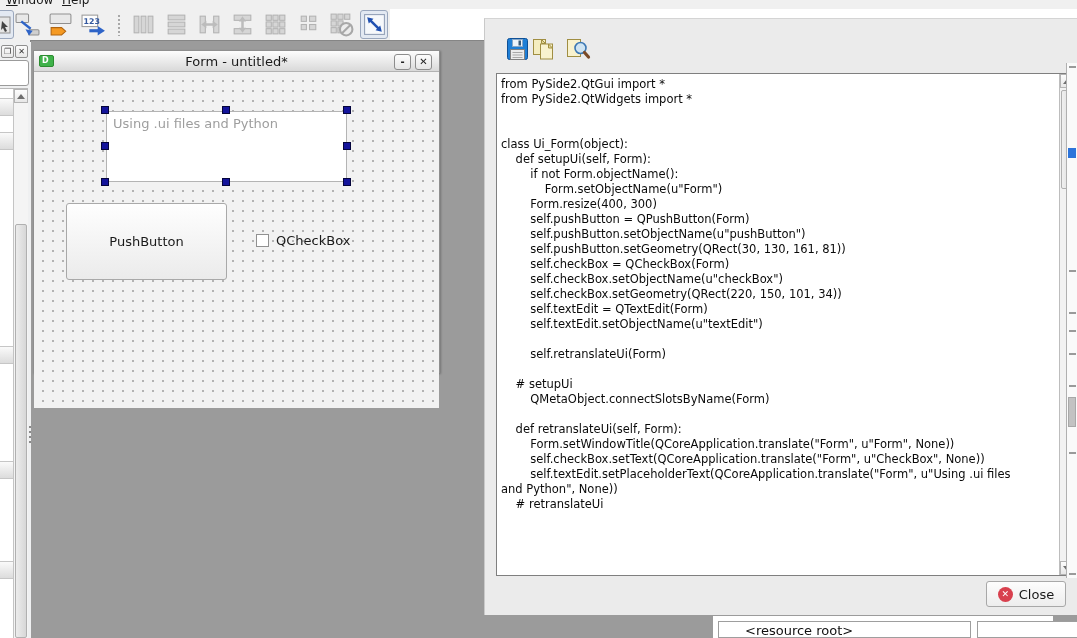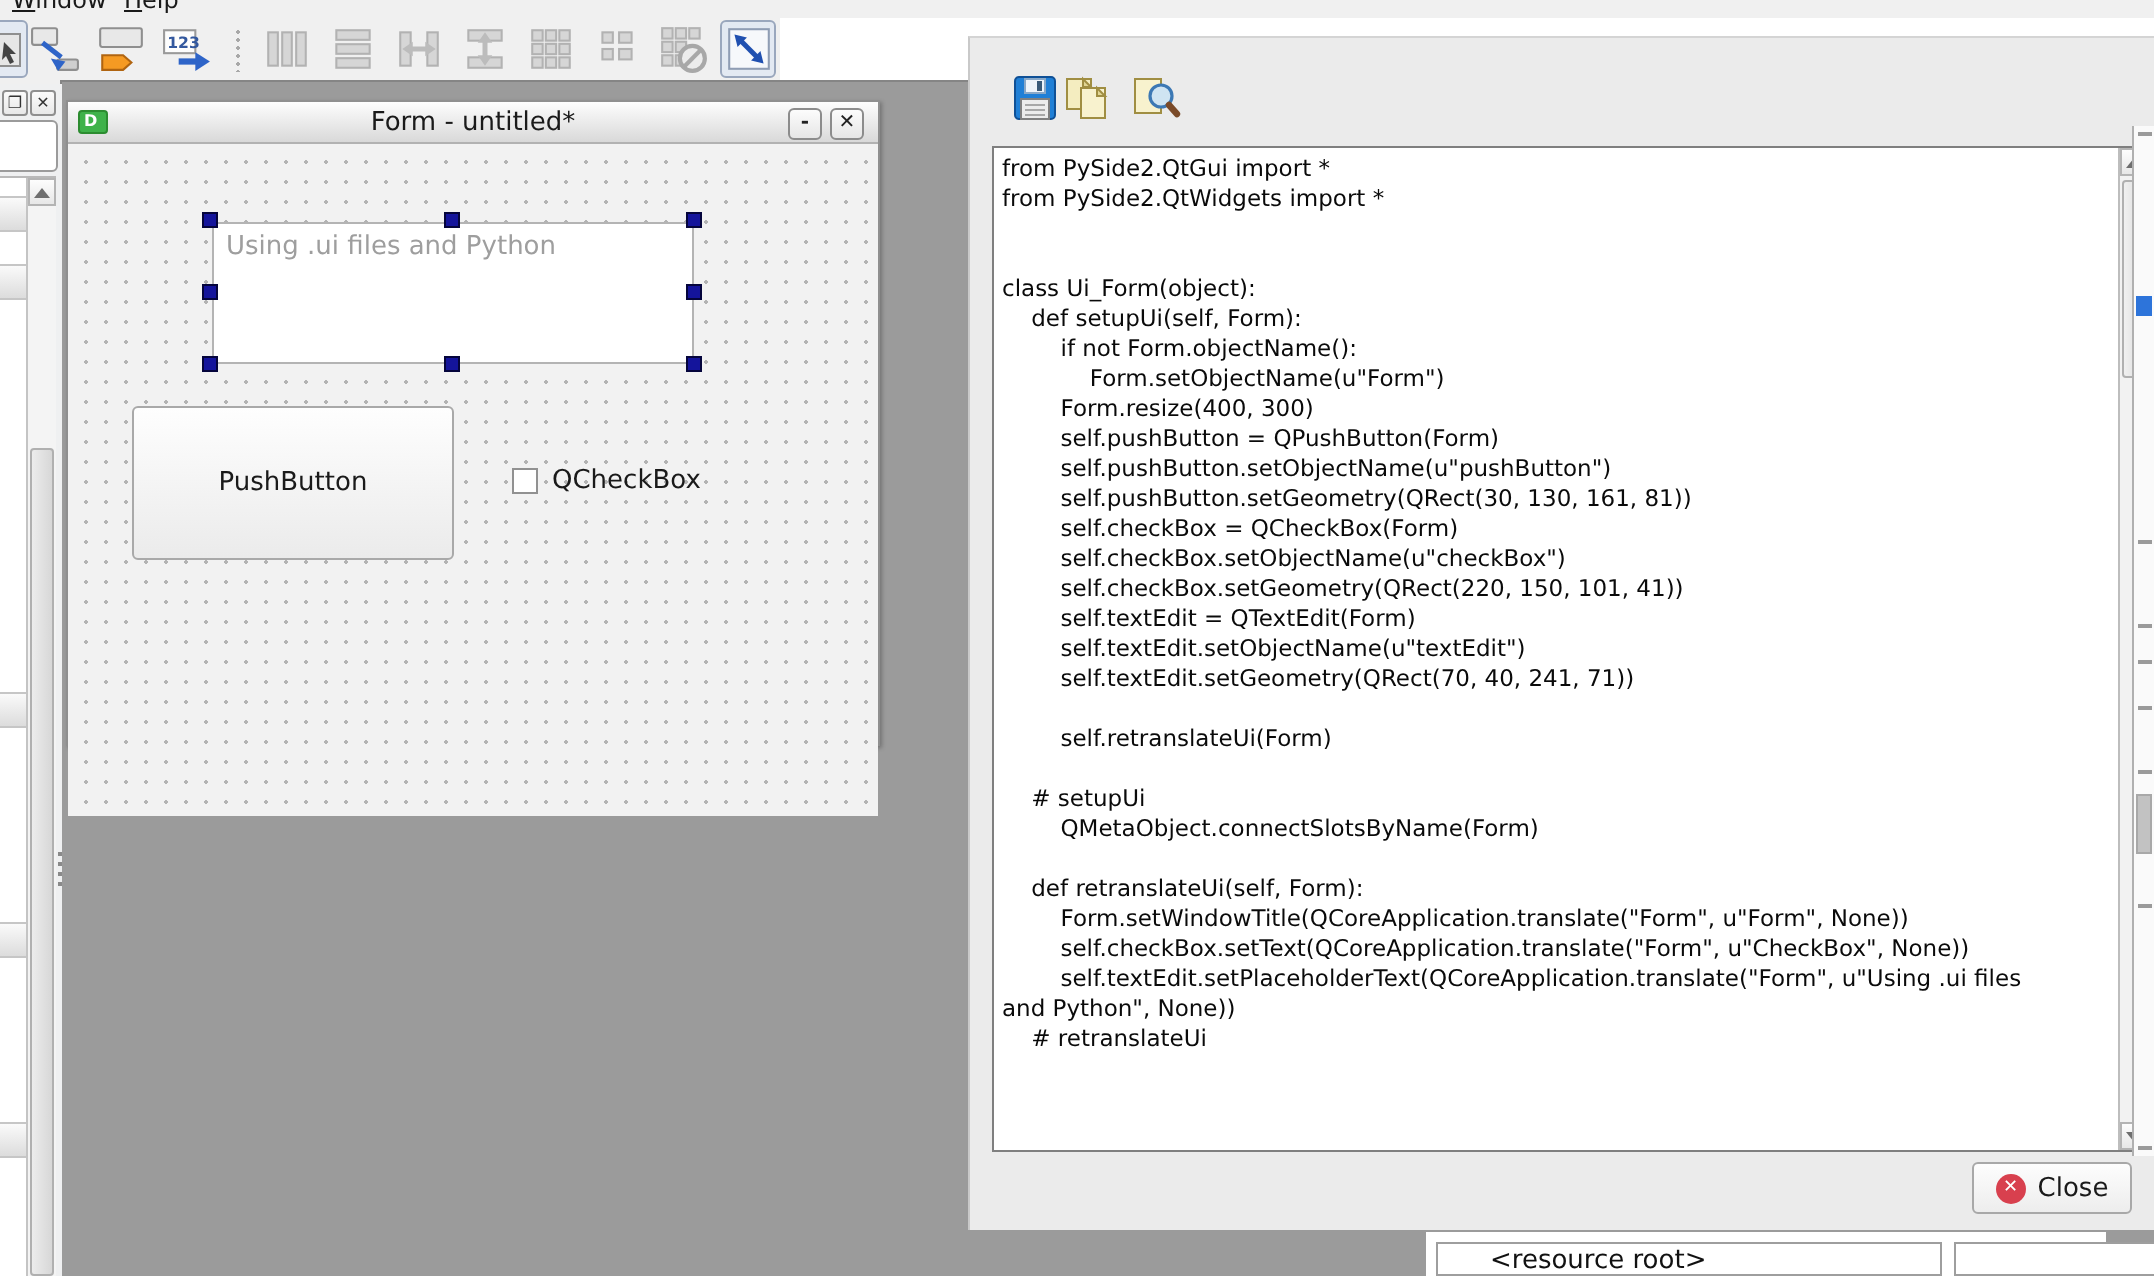--- a/index.html
+++ b/index.html
@@ -312,24 +312,23 @@
           <div class="code-line">class Ui_Form(object):</div>
           <div class="code-line">    def setupUi(self, Form):</div>
           <div class="code-line">        if not Form.objectName():</div>
           <div class="code-line">            Form.setObjectName(u"Form")</div>
           <div class="code-line">        Form.resize(400, 300)</div>
           <div class="code-line">        self.pushButton = QPushButton(Form)</div>
           <div class="code-line">        self.pushButton.setObjectName(u"pushButton")</div>
           <div class="code-line">        self.pushButton.setGeometry(QRect(30, 130, 161, 81))</div>
           <div class="code-line">        self.checkBox = QCheckBox(Form)</div>
           <div class="code-line">        self.checkBox.setObjectName(u"checkBox")</div>
-          <div class="code-line">        self.checkBox.setGeometry(QRect(220, 150, 101, 41))</div>
+          <div class="code-line">        self.checkBox.setGeometry(QRect(220, 150, 101, 34))</div>
           <div class="code-line">        self.textEdit = QTextEdit(Form)</div>
           <div class="code-line">        self.textEdit.setObjectName(u"textEdit")</div>
-          <div class="code-line">        self.textEdit.setGeometry(QRect(70, 40, 241, 71))</div>
           <div class="code-line">&nbsp;</div>
           <div class="code-line">        self.retranslateUi(Form)</div>
           <div class="code-line">&nbsp;</div>
           <div class="code-line">    # setupUi</div>
           <div class="code-line">        QMetaObject.connectSlotsByName(Form)</div>
           <div class="code-line">&nbsp;</div>
           <div class="code-line">    def retranslateUi(self, Form):</div>
           <div class="code-line">        Form.setWindowTitle(QCoreApplication.translate("Form", u"Form", None))</div>
           <div class="code-line">        self.checkBox.setText(QCoreApplication.translate("Form", u"CheckBox", None))</div>
           <div class="code-line">        self.textEdit.setPlaceholderText(QCoreApplication.translate("Form", u"Using .ui files</div>

